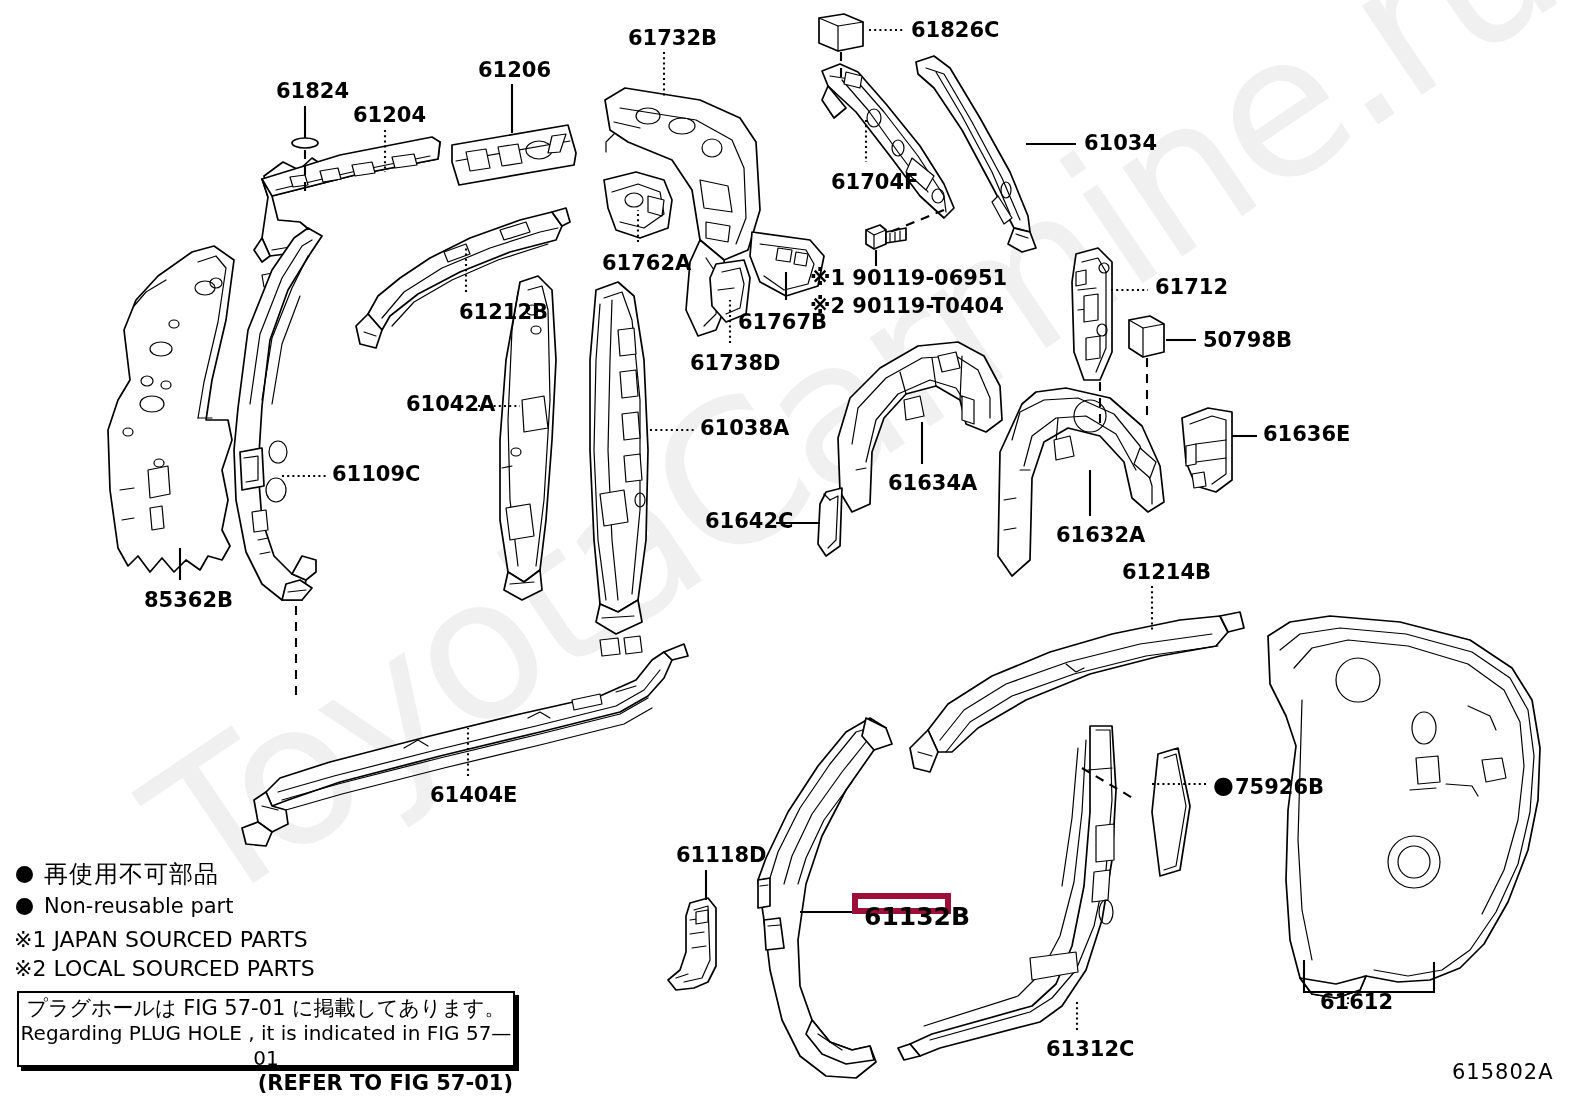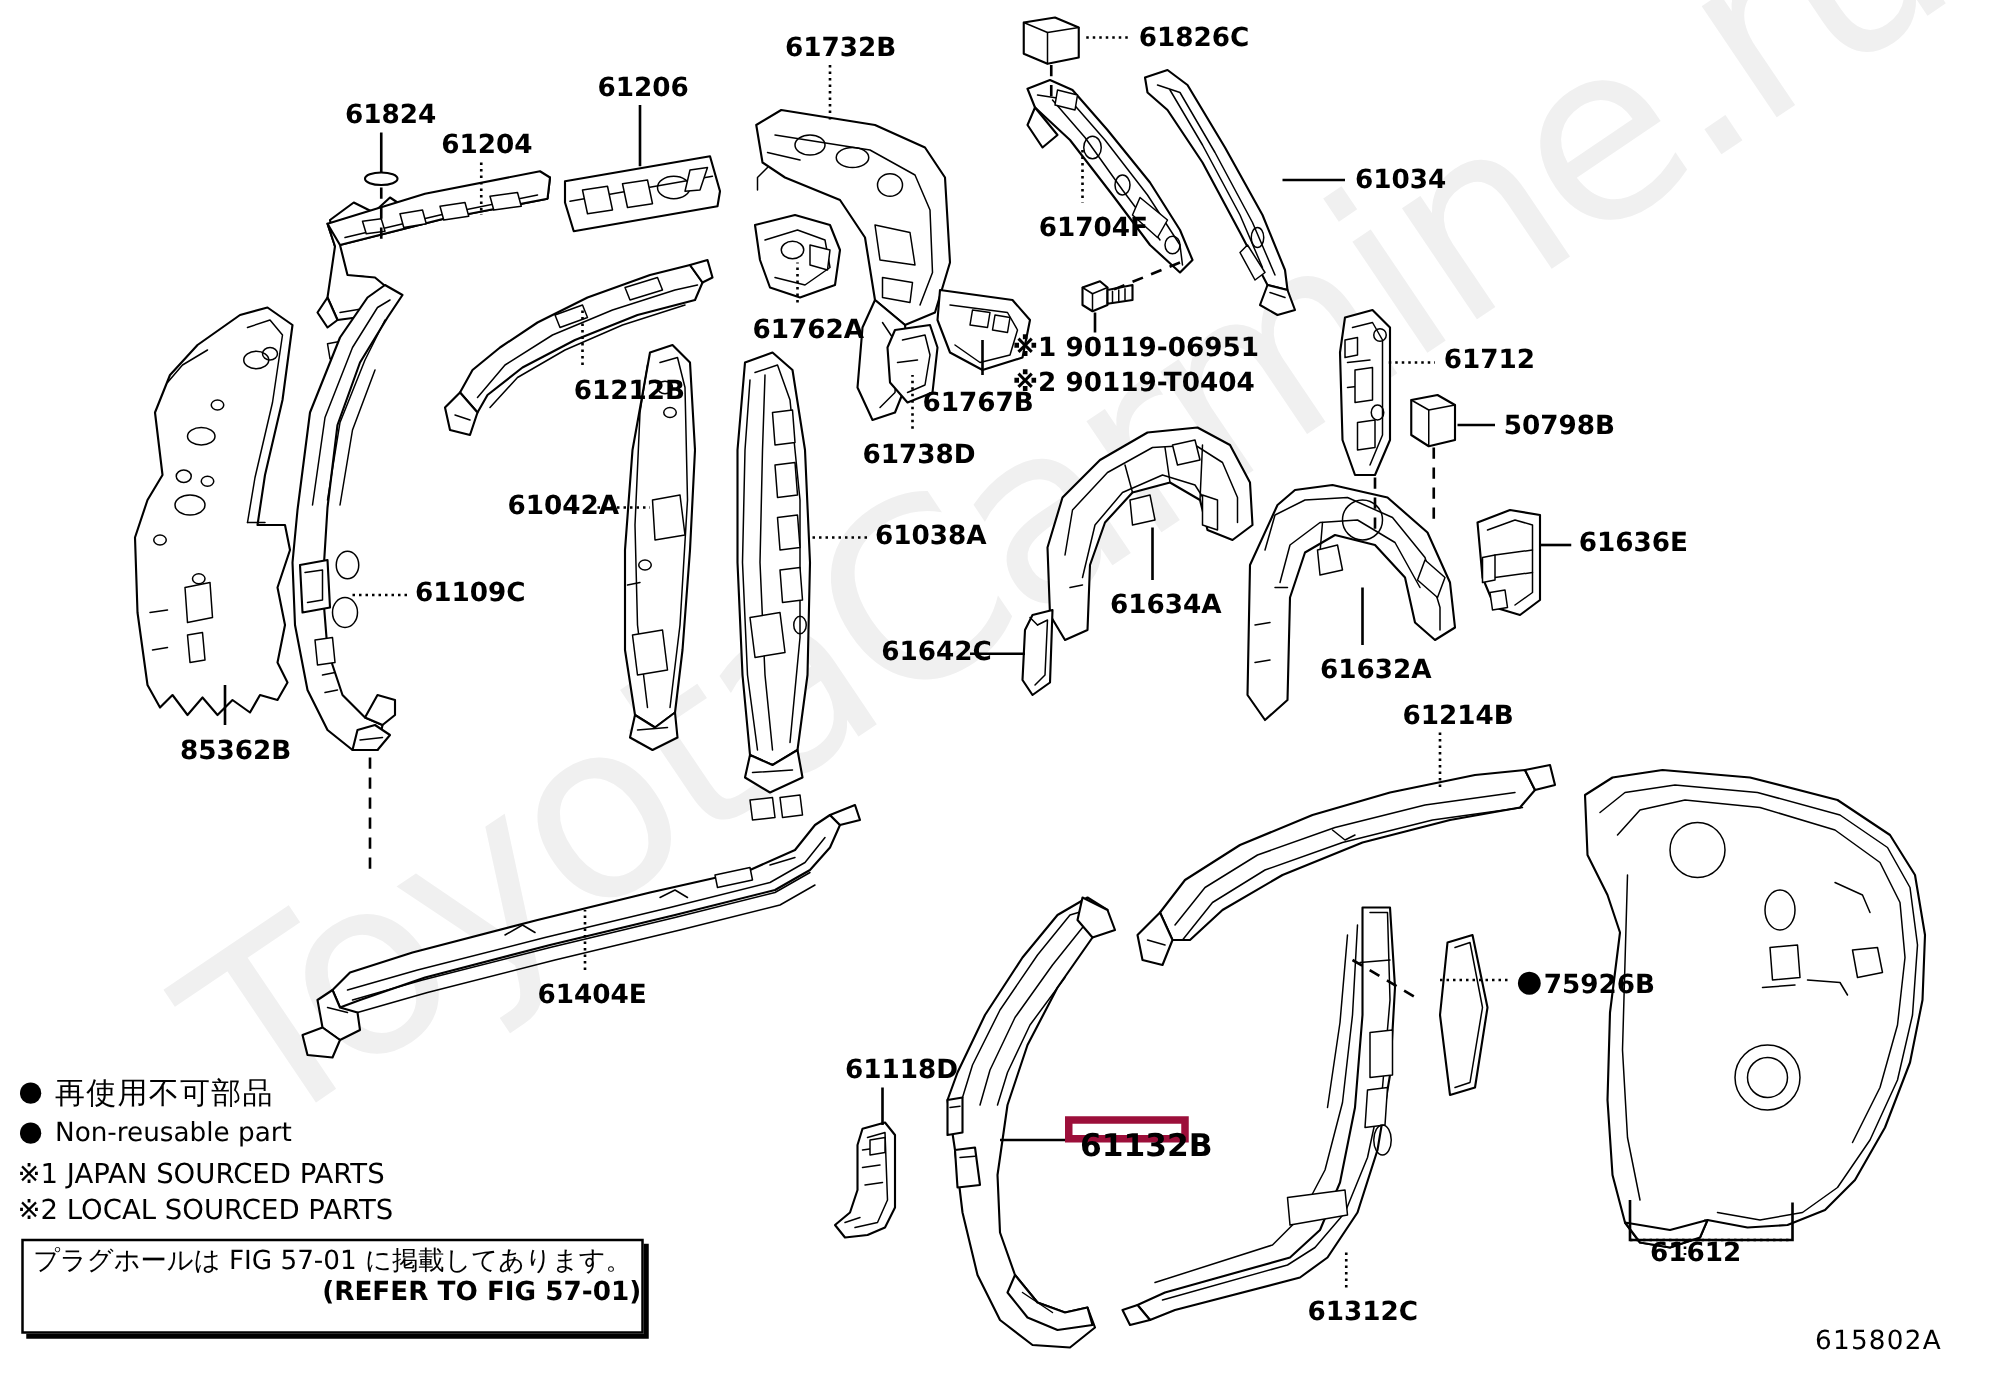--- a/index.html
+++ b/index.html
@@ -681,18 +681,19 @@
     </div>
   </div>
 
   <div id="sourced">
     <div>※1 JAPAN SOURCED PARTS</div>
     <div>※2 LOCAL SOURCED PARTS</div>
   </div>
 
   <div id="note-box">
     <div class="nline1">プラグホールは FIG 57-01 に掲載してあります。</div>
+    <div class="nline2">Regarding  PLUG  HOLE , it is indicated in FIG  57—01</div>
     <div class="nline3">(REFER TO FIG 57-01)</div>
   </div>
 
   <div id="figure-code">615802A</div>
 
 </div>
 
 </body></html>

